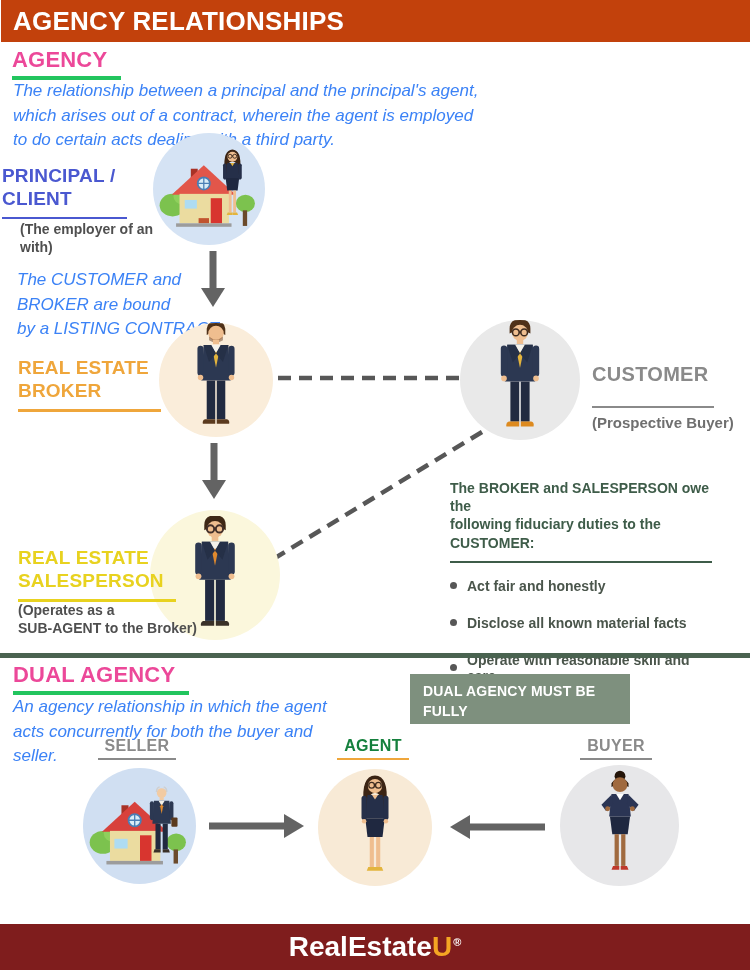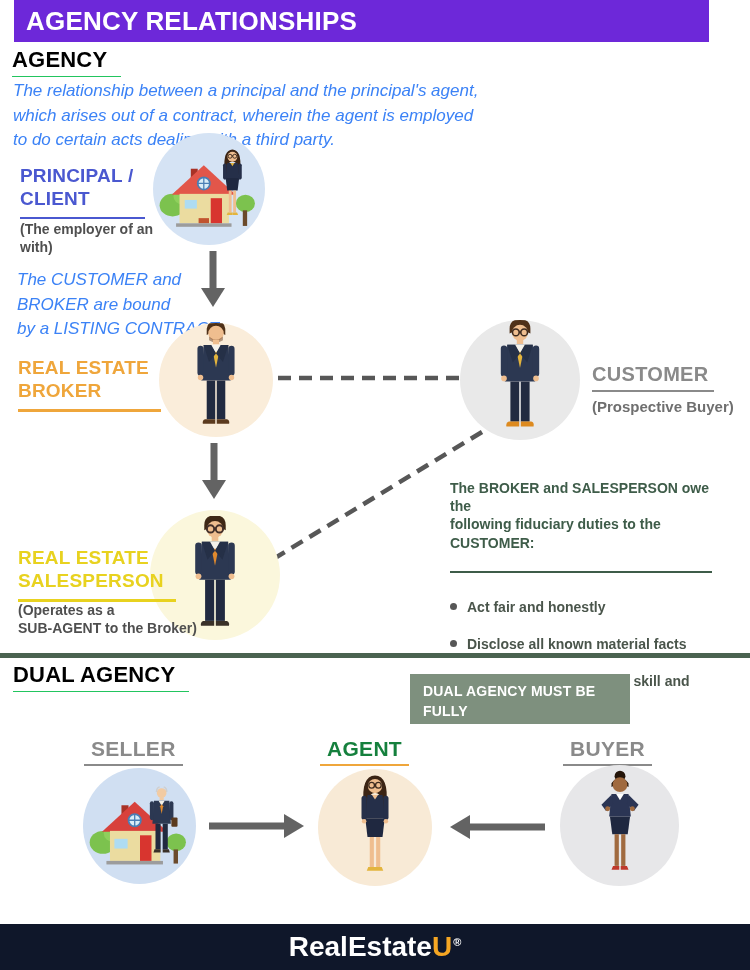--- a/index.html
+++ b/index.html
@@ -2,67 +2,67 @@
 <html><head>
 <meta charset="utf-8">
 <style>
   *{margin:0;padding:0;box-sizing:border-box}
   html,body{background:#fff}
   body{font-family:"Liberation Sans",sans-serif;-webkit-font-smoothing:antialiased}
   .page{position:relative;width:750px;height:970px;background:#fff;overflow:hidden}
   .abs{position:absolute}
 
   
-  .topbar{left:14px;top:0;width:695px;height:42px;background:#6d28d9}
+  .topbar{left:1px;top:0;width:750px;height:42px;background:#c2410c}
   .topbar h1{color:#fff;font-size:26px;font-weight:bold;line-height:43px;padding-left:12px;letter-spacing:.2px}
-  .footer{left:0;top:924px;width:750px;height:46px;background:#0f172a;text-align:center}
+  .footer{left:0;top:924px;width:750px;height:46px;background:#7f1d1d;text-align:center}
   .logo{display:inline-block;font-size:28px;font-weight:bold;color:#fff;line-height:46px}
   .logo .u{color:#F5A623}
   .logo .reg{font-size:11px;position:relative;top:-10px;margin-left:1px}
 
   
-  .sec-heading{font-weight:bold;font-size:22px;color:#000000;display:inline-block;
-    border-bottom:1px solid #22c55e;padding:0 14px 3px 0;letter-spacing:.2px}
+  .sec-heading{font-weight:bold;font-size:22px;color:#ec4899;display:inline-block;
+    border-bottom:4px solid #22c55e;padding:0 14px 3px 0;letter-spacing:.2px}
 
   .italic-text{font-style:italic;color:#3b82f6;font-size:17px;line-height:1.45}
 
   
   .two-line{font-weight:bold;font-size:19px;line-height:1.2;display:inline-block;
     border-bottom:3px solid;padding:0 12px 6px 0;letter-spacing:.2px}
   .sub-bold{font-weight:bold;font-size:14px;color:#4f4f4f;line-height:1.32}
 
   .circle{border-radius:50%;display:flex;align-items:flex-end;justify-content:center;overflow:hidden}
 
   
   #customer-label .main{font-weight:bold;font-size:20px;color:#8A8A8A;display:inline-block;
-    border-bottom:2.5px solid #8A8A8A;padding:0 6px 4px 0;letter-spacing:.3px}
+    border-bottom:2.5px solid #8A8A8A;padding:0 6px 20px 0;letter-spacing:.3px}
   #customer-label .sub{font-weight:bold;font-size:15px;color:#6F6F6F;margin-top:6px}
 
   
   #duties .duties-head{color:#3E5C49;font-weight:bold;font-size:14px;line-height:1.3;
-    border-bottom:2px solid #3E5C49;padding-bottom:19px}
-  #duties ul{list-style:none;margin-top:26px}
+    border-bottom:2px solid #3E5C49;padding-bottom:9px}
+  #duties ul{list-style:none;margin-top:15px}
   #duties li{display:flex;align-items:center;gap:10px;font-weight:bold;font-size:14px;
     color:#4A554B;margin-bottom:21px}
   #duties .dot{width:7px;height:7px;border-radius:50%;background:#575757;flex:none}
 
   
   #divider{left:0;top:653px;width:750px;height:5px;background:#4A6350}
   #callout{left:410px;top:674px;width:220px;height:50px;background:#7E907E;color:#fff;
     font-weight:bold;font-size:14px;line-height:1.45;padding:7px 12px 0 13px;letter-spacing:.2px}
-  .role{font-weight:bold;font-size:21px;color:#8A8A8A;letter-spacing:.3px}
+  .role{font-weight:bold;font-size:16px;text-align:center;color:#8A8A8A;letter-spacing:.3px}
   .role span{display:inline-block;border-bottom:2.5px solid #8A8A8A;padding:0 7px 3px}
   .role.orange{color:#15803d}
   .role.orange span{border-bottom-color:#EFA63B}
 
   
   #agency-heading{left:12px;top:47px}
   #agency-desc{left:13px;top:79px;width:478px}
   #principal-circle{left:153px;top:133px;width:112px;height:112px;background:#D5E3F4}
-  #principal-label{left:20px;top:165px;color:#4A58D0;border-bottom-width:2.5px;border-bottom-color:#4A58D0}
+  #principal-label{left:2px;top:165px;color:#4A58D0;border-bottom-width:2.5px;border-bottom-color:#4A58D0}
   #principal-sub{left:20px;top:220px;width:140px}
   #arrow1{left:198px;top:251px}
   #listing-note{left:17px;top:268px}
   #broker-label{left:18px;top:357px;color:#EFA63B;border-bottom-color:#EFA63B}
   #broker-circle{left:159px;top:323px;width:114px;height:114px;background:#FAEDDA}
   #dash1{left:276px;top:370px}
   #customer-circle{left:460px;top:320px;width:120px;height:120px;background:#E9E9E9}
   #customer-label{left:592px;top:363px}
   #arrow2{left:199px;top:443px}
   #dash2{left:268px;top:424px}
@@ -271,20 +271,21 @@
     <span>SALESPERSON</span>
   </div>
   <div class="abs sub-bold" id="salesperson-sub">
     <span>(Operates as a</span><br>
     <span>SUB-AGENT to the Broker)</span>
   </div>
 
   <div class="abs" id="divider"></div>
 
   <h2 class="abs sec-heading" id="dual-heading">DUAL AGENCY</h2>
+  <p class="abs italic-text" id="dual-desc">An agency relationship in which the agent acts concurrently for both the buyer and seller.</p>
 
   <div class="abs" id="callout">
     <span>DUAL AGENCY MUST BE FULLY</span><br>
     <span>DISCLOSED TO ALL PARTIES!</span>
   </div>
 
   <div class="abs role" id="seller-label"><span>SELLER</span></div>
   <div class="abs role orange" id="agent-label"><span>AGENT</span></div>
   <div class="abs role" id="buyer-label"><span>BUYER</span></div>
 

